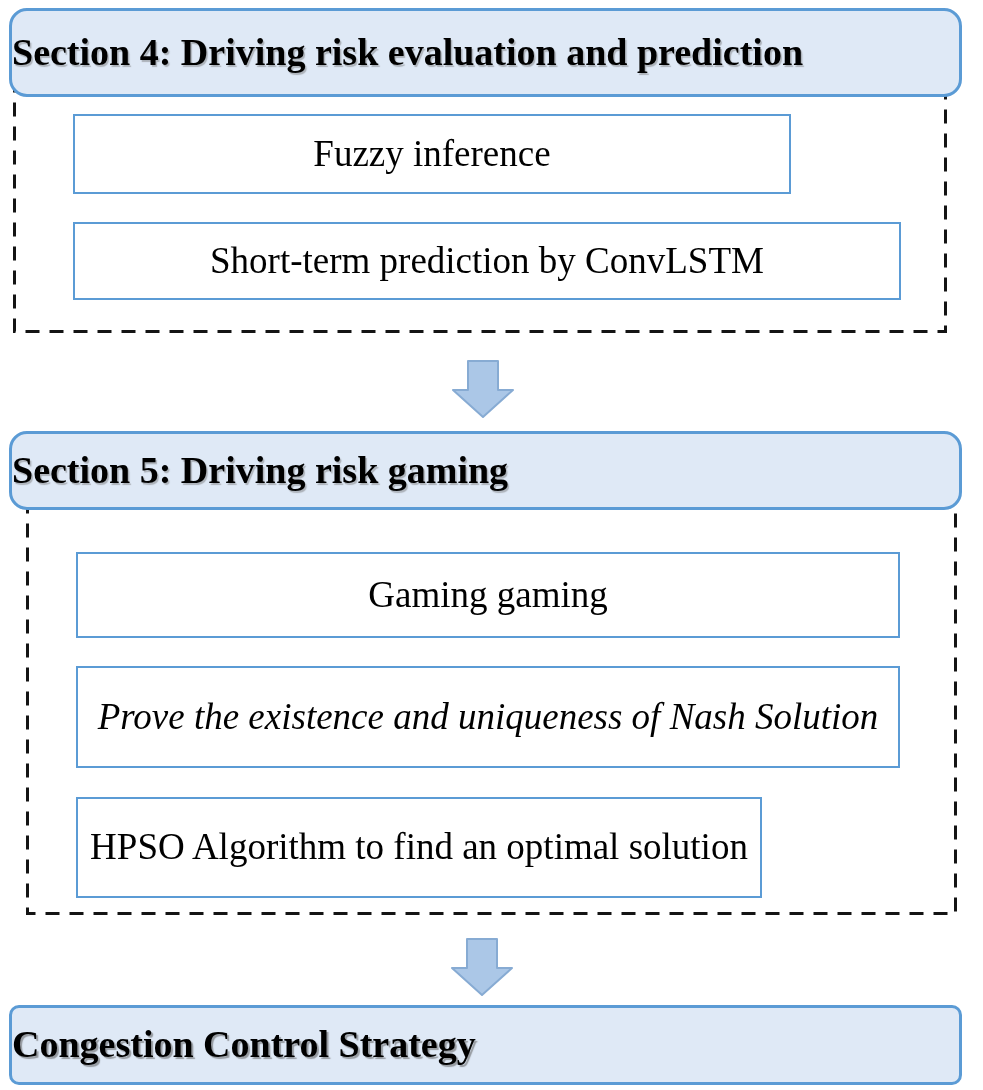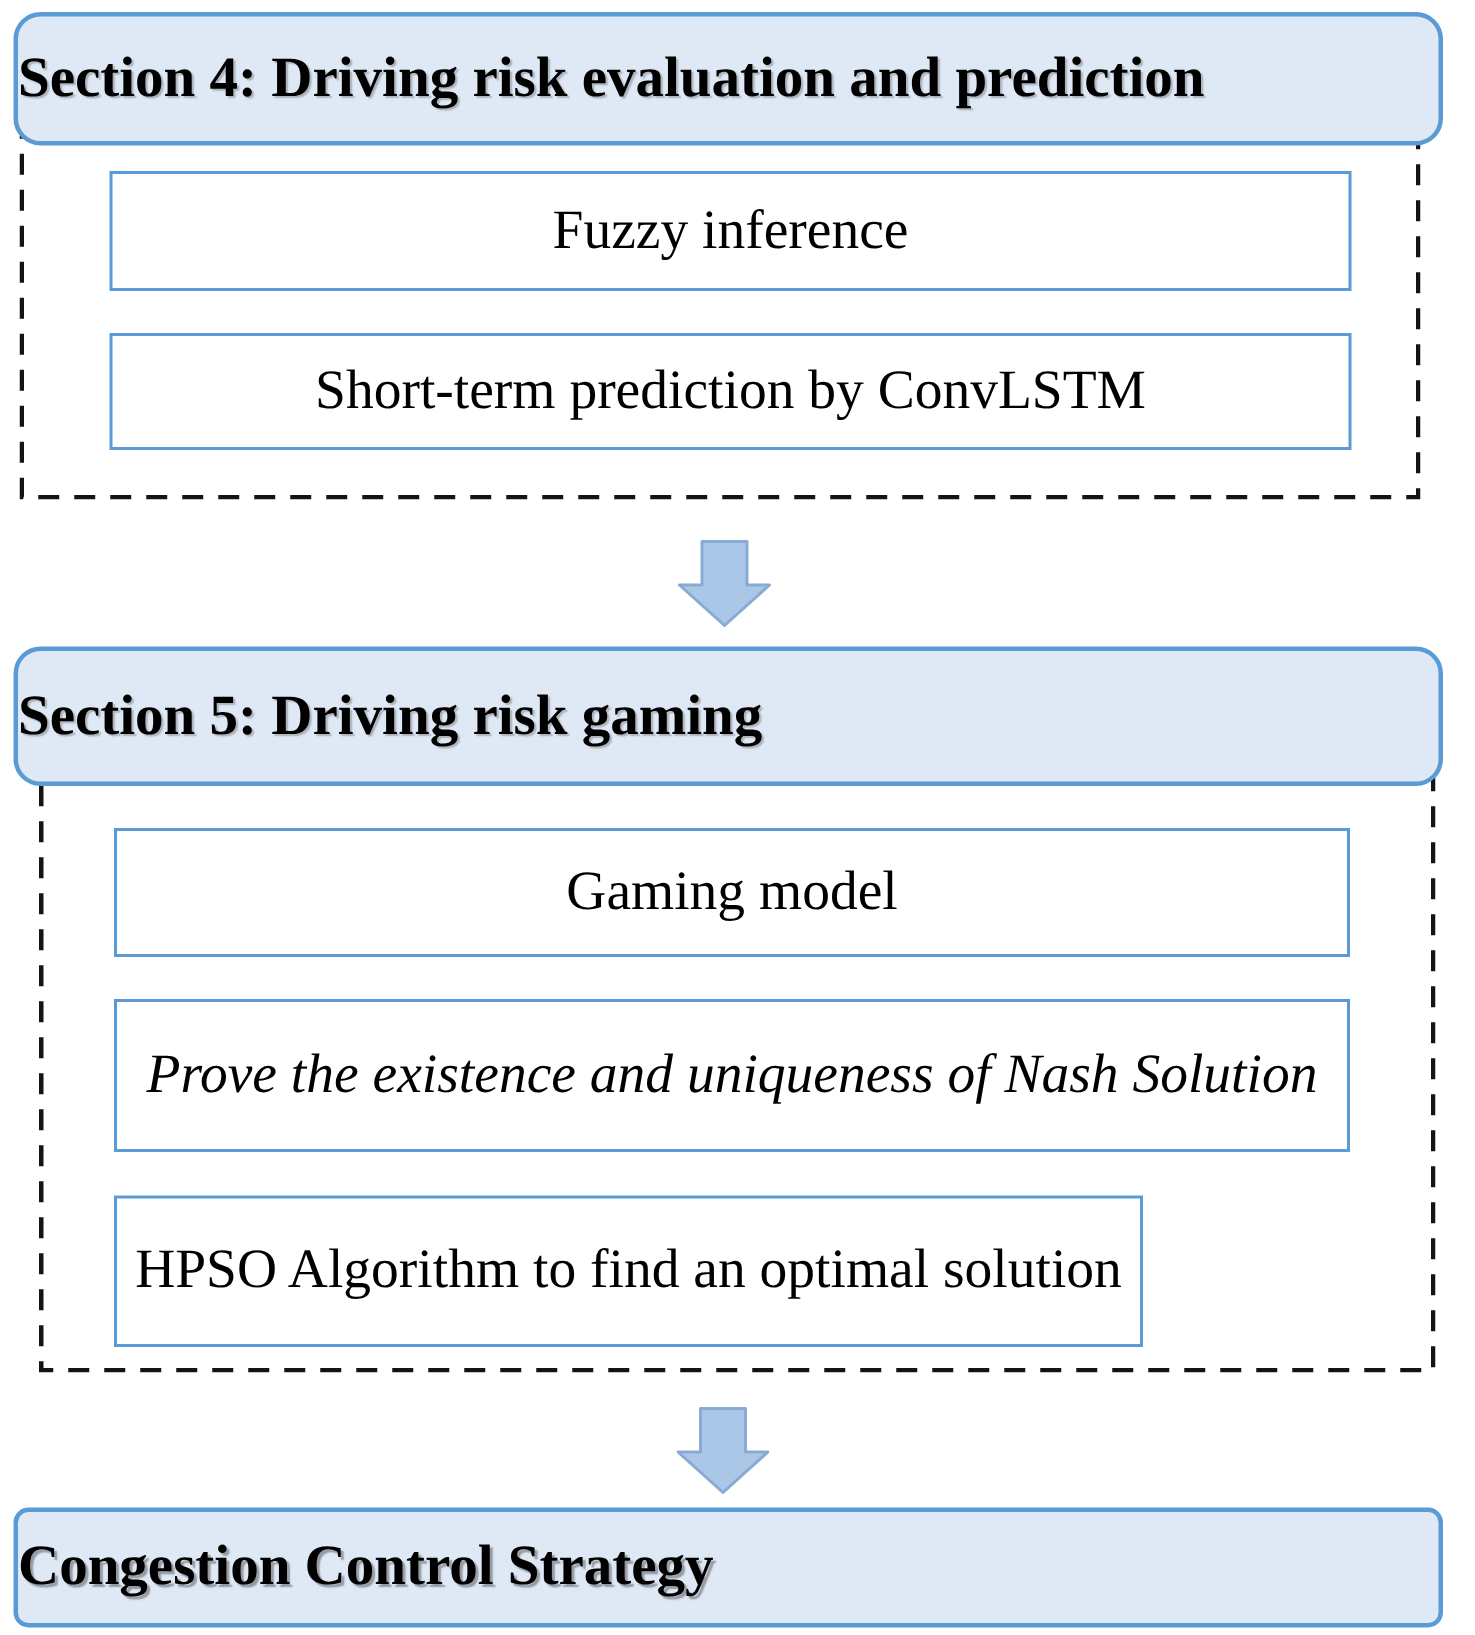--- a/index.html
+++ b/index.html
@@ -35,35 +35,35 @@
     border:3px solid var(--header-border);
     border-radius:18px;
     display:flex;align-items:center;justify-content:flex-start;
     text-align:center;
   }
   .hdr span{
     font-weight:bold;font-size:38px;line-height:1.15;
     text-shadow:1.5px 1.5px 1px rgba(110,110,110,0.45);
   }
   #s4-header{top:8px;height:89px;}
-  #s5-header{top:431px;height:93px;}
+  #s5-header{top:431px;height:79px;}
   #outcome-header{top:1005px;height:80px;border-radius:10px;}
   #outcome-header span{text-shadow:2px 2px 1px rgba(90,90,90,0.55);}
 
   
   .step{
     position:absolute;z-index:2;
     box-sizing:border-box;
     background:var(--step-fill);
     border:2.5px solid var(--step-border);
     display:flex;align-items:center;justify-content:center;
     text-align:center;
   }
   .step span{font-size:37px;line-height:1.3;padding:0 2px;}
-  #step-fuzzy    {left:73px;top:114px;width:828px;height:80px;}
+  #step-fuzzy    {left:73px;top:114px;width:718px;height:80px;}
   #step-convlstm {left:73px;top:222px;width:828px;height:78px;font-family:Liberation Serif, serif;}
   #step-gaming   {left:76px;top:552px;width:824px;height:86px;}
   #step-nash     {left:76px;top:666px;width:824px;height:102px;font-style:italic;}
   #step-hpso     {left:76px;top:797px;width:686px;height:101px;}
 
   
   .arrow{position:absolute;z-index:2;width:62px;height:58px;}
   #arrow1{left:452px;top:360px;}
   #arrow2{left:451px;top:938px;}
   .arrow path{fill:var(--arrow-fill);stroke:var(--arrow-stroke);stroke-width:2;stroke-linejoin:round;}
@@ -94,21 +94,21 @@
 
   <svg id="arrow1" class="arrow" viewBox="0 0 62 58">
     <path d="M16 1 H46 V30 H61 L31 57 L1 30 H16 Z"></path>
   </svg>
 
   <div id="s5-header" class="hdr">
     <span>Section 5: Driving risk gaming</span>
   </div>
 
   <div id="step-gaming" class="step">
-    <span>Gaming model</span>
+    <span>Gaming gaming</span>
   </div>
   <div id="step-nash" class="step">
     <span>Prove the existence and uniqueness of Nash Solution</span>
   </div>
   <div id="step-hpso" class="step">
     <span>HPSO Algorithm to find an optimal solution</span>
   </div>
 
   <svg id="arrow2" class="arrow" viewBox="0 0 62 58">
     <path d="M16 1 H46 V30 H61 L31 57 L1 30 H16 Z"></path>

